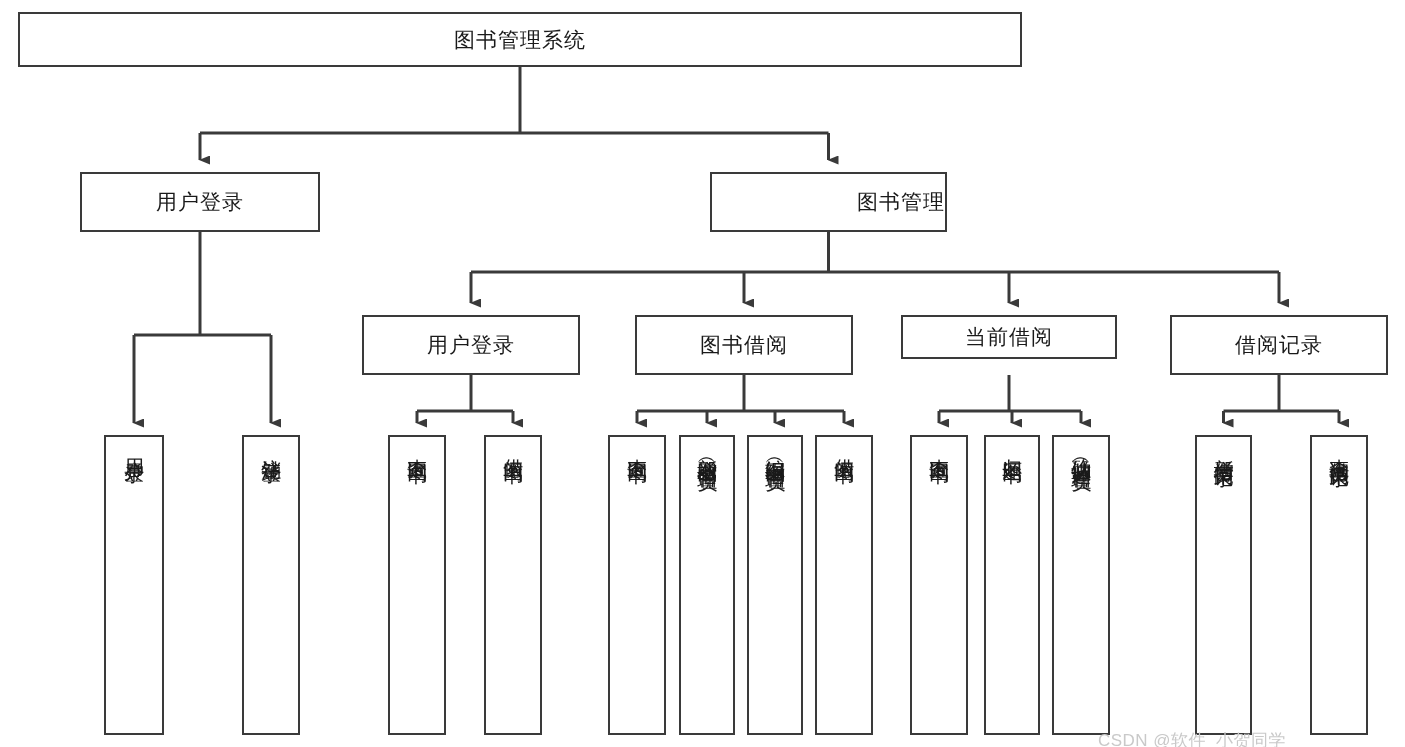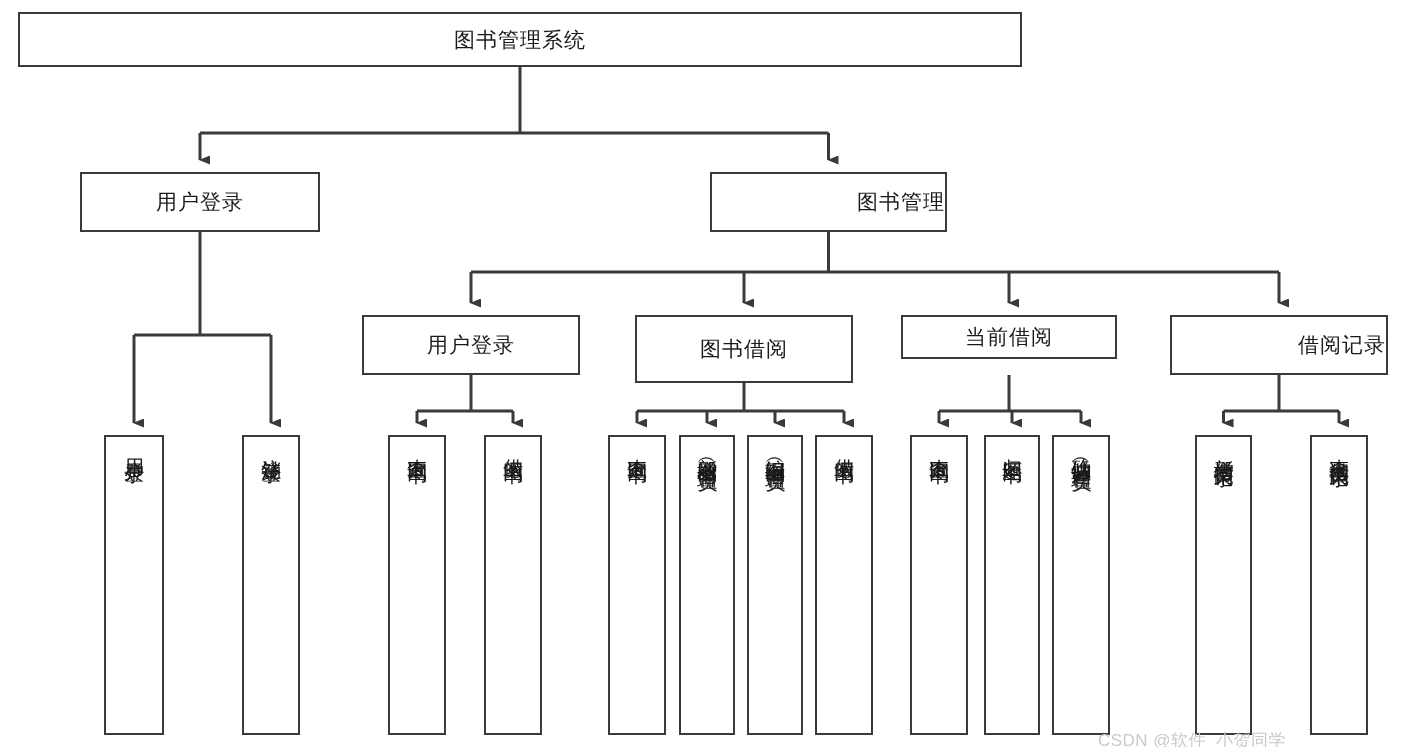--- a/index.html
+++ b/index.html
@@ -121,27 +121,27 @@
       </div>
       <div class="node node-l1" style="left: 80px; top: 172px; width: 240px; height: 60px;">
         <span>用户登录</span>
       </div>
       <div class="node node-l1" style="left: 710px; top: 172px; width: 237px; height: 60px; justify-content: flex-end;">
         <span>图书管理</span>
       </div>
       <div class="node node-l2" style="left: 362px; top: 315px; width: 218px; height: 60px;">
         <span>用户登录</span>
       </div>
-      <div class="node node-l2" style="left: 635px; top: 315px; width: 218px; height: 68px;">
+      <div class="node node-l2" style="left: 635px; top: 315px; width: 218px; height: 60px;">
         <span>图书借阅</span>
       </div>
       <div class="node node-l2" style="left: 901px; top: 315px; width: 216px; height: 44px;">
         <span>当前借阅</span>
       </div>
-      <div class="node node-l2" style="left: 1170px; top: 315px; width: 218px; height: 60px; justify-content: flex-end;">
+      <div class="node node-l2" style="left: 1170px; top: 315px; width: 218px; height: 60px;">
         <span>借阅记录</span>
       </div>
       <div class="node node-leaf" style="left: 104px; top: 435px; width: 60px; height: 300px;">
         <span class="vtext">用户登录</span>
       </div>
       <div class="node node-leaf" style="left: 242px; top: 435px; width: 58px; height: 300px;">
         <span class="vtext">注销登录</span>
       </div>
       <div class="node node-leaf" style="left: 388px; top: 435px; width: 58px; height: 300px;">
         <span class="vtext">查询图书</span>

